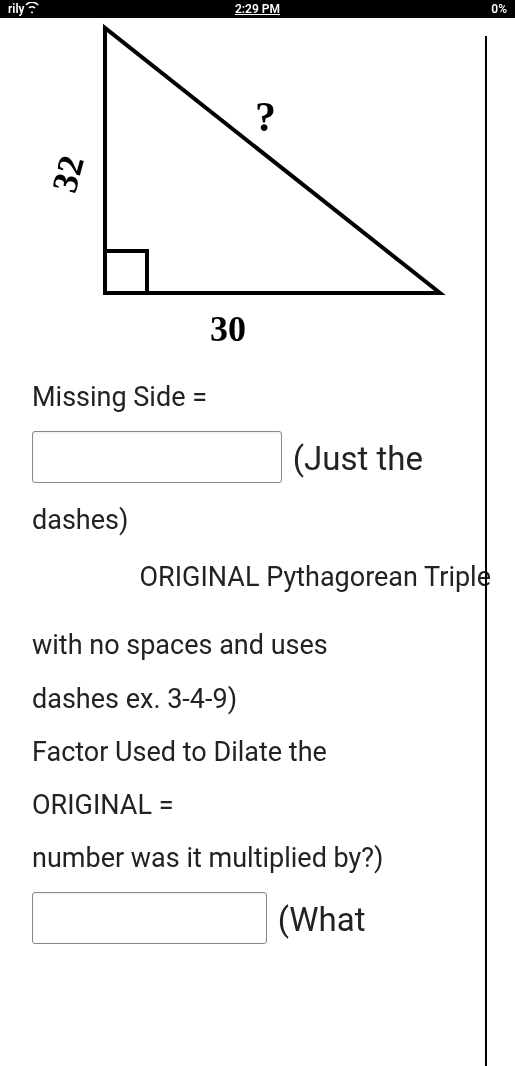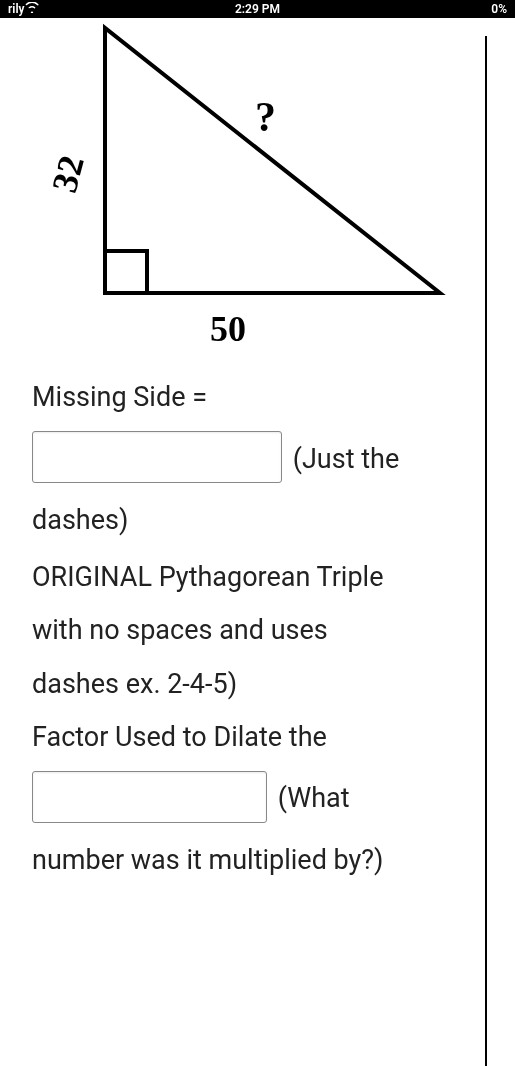--- a/index.html
+++ b/index.html
@@ -16,21 +16,21 @@
       background: #000;
       color: #fff;
       display: flex;
       justify-content: space-between;
       align-items: center;
       padding: 0 8px;
       font-size: 12px;
       font-weight: 600;
     }
     .status-left { display: flex; align-items: flex-start; }
-    .status-center { position: absolute; left: 50%; transform: translateX(-50%); }
+    .status-center { position: absolute; left: 50%; transform: translateX(-50%); text-decoration: underline; }
     .status-right { }
     .content {
       padding: 0 0 0 0;
       position: relative;
     }
     .triangle-area {
       width: 480px;
       height: 340px;
       position: relative;
       margin-left: 20px;
@@ -98,21 +98,21 @@
       padding: 6px 8px;
       vertical-align: middle;
       background: #fff;
       box-shadow: inset 0 1px 2px rgba(0,0,0,0.08);
       margin-bottom: 4px;
     }
     .input-box-sm {
       width: 235px;
     }
     .inline-after {
-      font-size: 27px;
+      font-size: 33px;
       margin-left: 4px;
       vertical-align: middle;
     }
     .cutoff {
       overflow: hidden;
       white-space: nowrap;
     }
   </style>
 </head>
 <body>
@@ -134,51 +134,54 @@
 
   <div class="right-edge-line"></div>
 
   <div class="triangle-area">
     <svg class="triangle-svg" width="440" height="330" viewBox="0 0 440 330">
       <polygon points="85,10 85,275 420,275" fill="none" stroke="#000" stroke-width="4" stroke-linejoin="miter"></polygon>
       <rect x="85" y="233" width="42" height="42" fill="none" stroke="#000" stroke-width="4"></rect>
     </svg>
     <div class="side-label-32">32</div>
     <div class="side-label-q">?</div>
-    <div class="side-label-60">50</div>
+    <div class="side-label-60">30</div>
   </div>
 
   <div class="question-body">
 
     <div class="row">
       <span class="label-text">Missing Side =</span>
     </div>
     <div class="row">
       <input class="input-box" type="text" style="">
       <span class="inline-after">(Just the</span>
     </div>
     <div class="row">
       <span class="label-text">dashes)</span>
     </div>
 
-    <div class="row" style="margin-top:18px;">
+    <div class="row" style="margin-top:18px;text-align:right;">
       <span class="label-text">ORIGINAL Pythagorean Triple</span>
     </div>
-    <div class="row" style="margin-top:14px;">
+    <div class="row" style="margin-top:29px;">
       <span class="label-text">with no spaces and uses</span>
     </div>
     <div class="row">
-      <span class="label-text">dashes ex. 2-4-5)</span>
+      <span class="label-text">dashes ex. 3-4-9)</span>
     </div>
 
     <div class="row" style="margin-top:2px;">
       <span class="label-text">Factor Used to Dilate the</span>
     </div>
     <div class="row">
-      <input class="input-box input-box-sm" type="text" style="">
-      <span class="inline-after">(What</span>
+      <span class="label-text">ORIGINAL =</span>
     </div>
     <div class="row cutoff" style="margin-top:10px;">
       <span class="label-text">number was it multiplied by?)</span>
+    </div>
+    <div class="row">
+      <input class="input-box input-box-sm" type="text" style="">
+      <span class="inline-after">(What</span>
     </div>
 
   </div>
 </div>
 
 </body></html>

